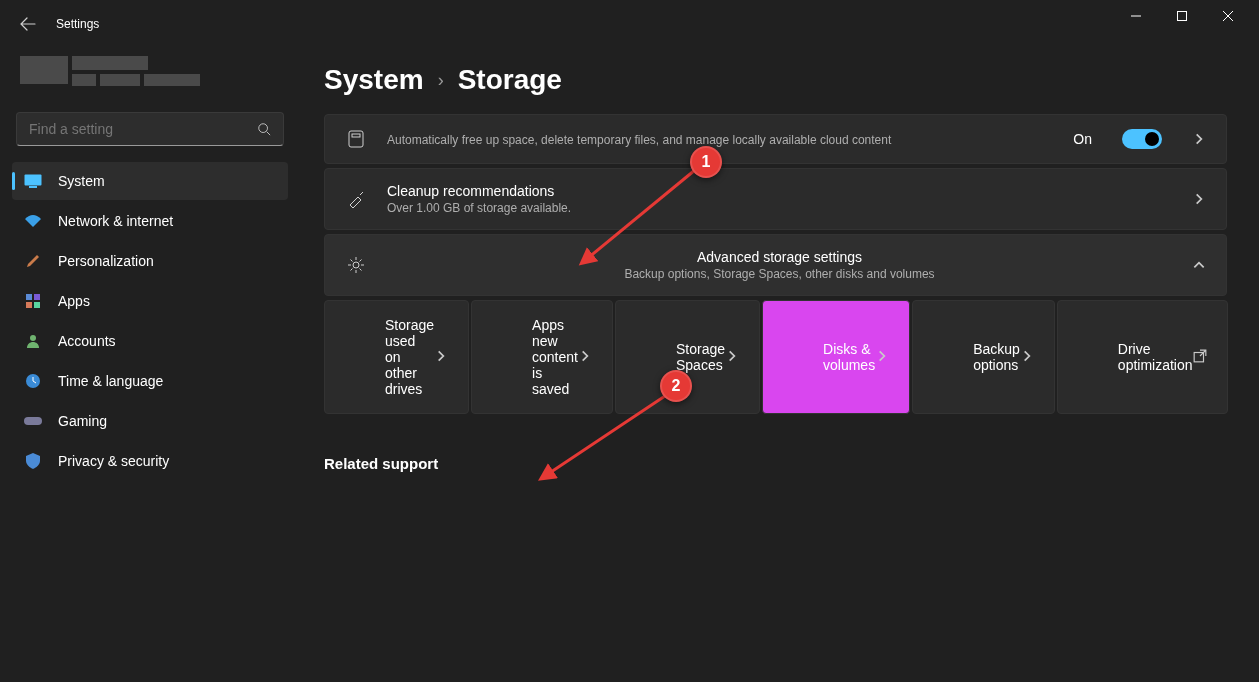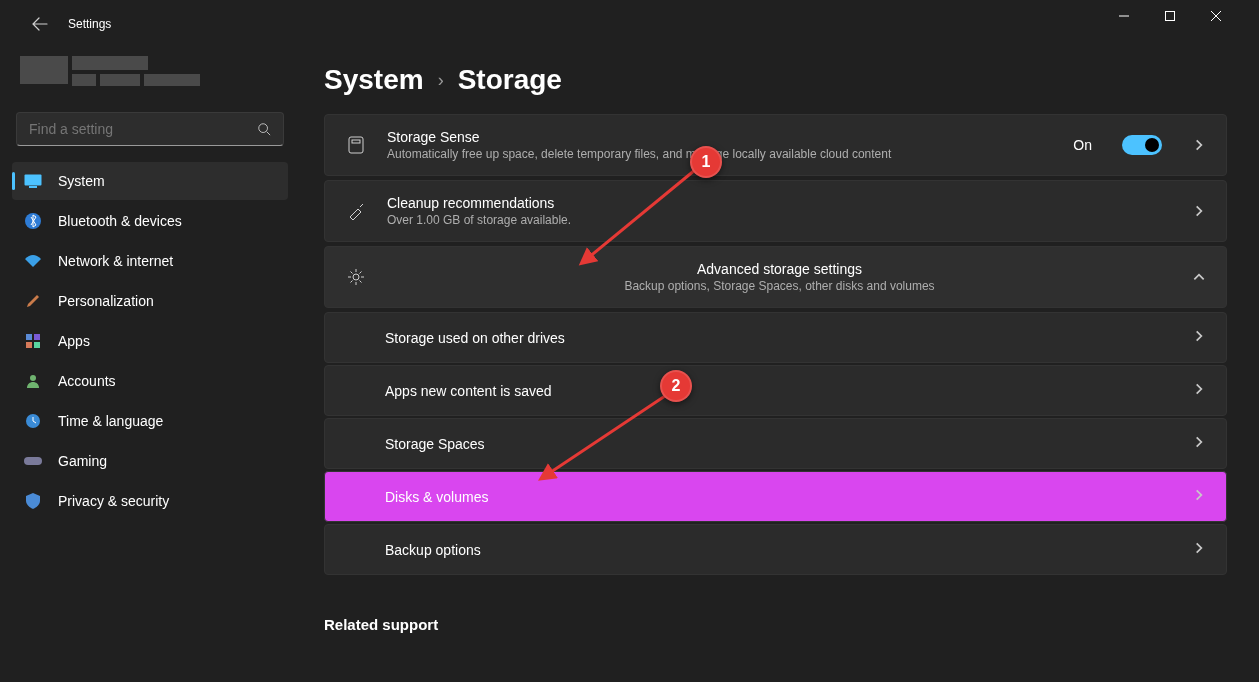--- a/index.html
+++ b/index.html
@@ -8,21 +8,21 @@
   height: 682px;
   background: #202020;
   color: #ffffff;
   overflow: hidden;
   position: relative;
 }
 .titlebar {
   height: 48px;
   display: flex;
   align-items: center;
-  padding: 0 20px;
+  padding: 0 8px;
 }
 .back-btn {
   width: 40px; height: 40px;
   display: flex; align-items: center; justify-content: center;
   color: #cccccc;
 }
 .app-title { font-size: 12px; color: #ffffff; margin-left: 8px; font-weight: 500; }
 .window-controls { margin-left: auto; display: flex; }
 .window-btn { width: 46px; height: 32px; display:flex; align-items:center; justify-content:center; color:#ffffff; margin-top:-16px;}
 .content { display: flex; height: calc(100% - 48px); }
@@ -106,21 +106,21 @@
   position: relative;
 }
 .toggle::after {
   content:"";
   position:absolute;
   right:3px; top:3px;
   width:14px; height:14px; border-radius:50%;
   background:#000;
 }
 .on-label { font-size:14px; }
-.sub-list { display:flex; flex-direction:column; gap:2px; margin-bottom:4px; }
+.sub-list { display:flex; gap:2px; margin-bottom:4px; }
 .sub-item {
   background:#2b2b2b;
   border:1px solid #333;
   border-radius:4px;
   padding: 16px 20px 16px 60px;
   display:flex;
   align-items:center;
   font-size:14px;
 }
 .sub-item.highlight { background:#d946ef; }
@@ -200,29 +200,20 @@
         <span class="nav-icon">
             <svg width="18" height="14" viewBox="0 0 18 14">
               <rect x="0.5" y="0.5" width="17" height="11" rx="1" fill="#4cc2ff"></rect>
               <rect x="5" y="12" width="8" height="2" fill="#4cc2ff"></rect>
             </svg>
           </span>
         <span>System</span>
       </div>
       <div class="nav-item">
         <span class="nav-icon">
-            <svg width="16" height="16" viewBox="0 0 16 16">
-              <circle cx="8" cy="8" r="8" fill="#2e7cd6"></circle>
-              <path d="M6 4l5 8-3 2V2l3 2-5 8" stroke="#fff" fill="none" stroke-width="1"></path>
-            </svg>
-          </span>
-        <span>Bluetooth &amp; devices</span>
-      </div>
-      <div class="nav-item">
-        <span class="nav-icon">
             <svg width="18" height="14" viewBox="0 0 18 14">
               <path d="M1 5 Q9 -3 17 5 L9 13 Z" fill="#3aa0e8"></path>
             </svg>
           </span>
         <span>Network &amp; internet</span>
       </div>
       <div class="nav-item">
         <span class="nav-icon">
             <svg width="16" height="16" viewBox="0 0 16 16">
               <path d="M2 14l3-1 9-9-2-2-9 9z" fill="#c97b4a"></path>
@@ -286,21 +277,20 @@
     </div>
 
     <div class="card">
       <div class="card-icon">
         <svg width="20" height="20" viewBox="0 0 20 20">
             <rect x="3" y="2" width="14" height="16" rx="2" stroke="#d0d0d0" fill="none"></rect>
             <rect x="6" y="5" width="8" height="3" stroke="#d0d0d0" fill="none"></rect>
           </svg>
       </div>
       <div class="card-text">
-        <div class="card-title">Storage Sense</div>
         <div class="card-sub">Automatically free up space, delete temporary files, and manage locally available cloud content</div>
       </div>
       <div class="right">
         <span class="on-label">On</span>
         <div class="toggle"></div>
         <svg class="chev" viewBox="0 0 12 12">
             <path d="M4 2l4 4-4 4" stroke="#c9c9c9" fill="none" stroke-width="1.5"></path>
           </svg>
       </div>
     </div>
@@ -363,20 +353,27 @@
       <div class="sub-item highlight">
         <span>Disks &amp; volumes</span>
         <span class="sub-right"><svg class="chev" viewBox="0 0 12 12">
               <path d="M4 2l4 4-4 4" stroke="#c9c9c9" fill="none" stroke-width="1.5"></path>
             </svg></span>
       </div>
       <div class="sub-item">
         <span>Backup options</span>
         <span class="sub-right"><svg class="chev" viewBox="0 0 12 12">
               <path d="M4 2l4 4-4 4" stroke="#c9c9c9" fill="none" stroke-width="1.5"></path>
+            </svg></span>
+      </div>
+      <div class="sub-item">
+        <span>Drive optimization</span>
+        <span class="sub-right"><svg class="chev" viewBox="0 0 12 12">
+              <rect x="1" y="3" width="8" height="8" stroke="#c9c9c9" fill="none"></rect>
+              <path d="M6 1h5v5M11 1L6 6" stroke="#c9c9c9" fill="none"></path>
             </svg></span>
       </div>
     </div>
 
     <div class="related">Related support</div>
 
   </div>
 </div>
 
 <div class="marker" style="left:690px; top:146px;">

